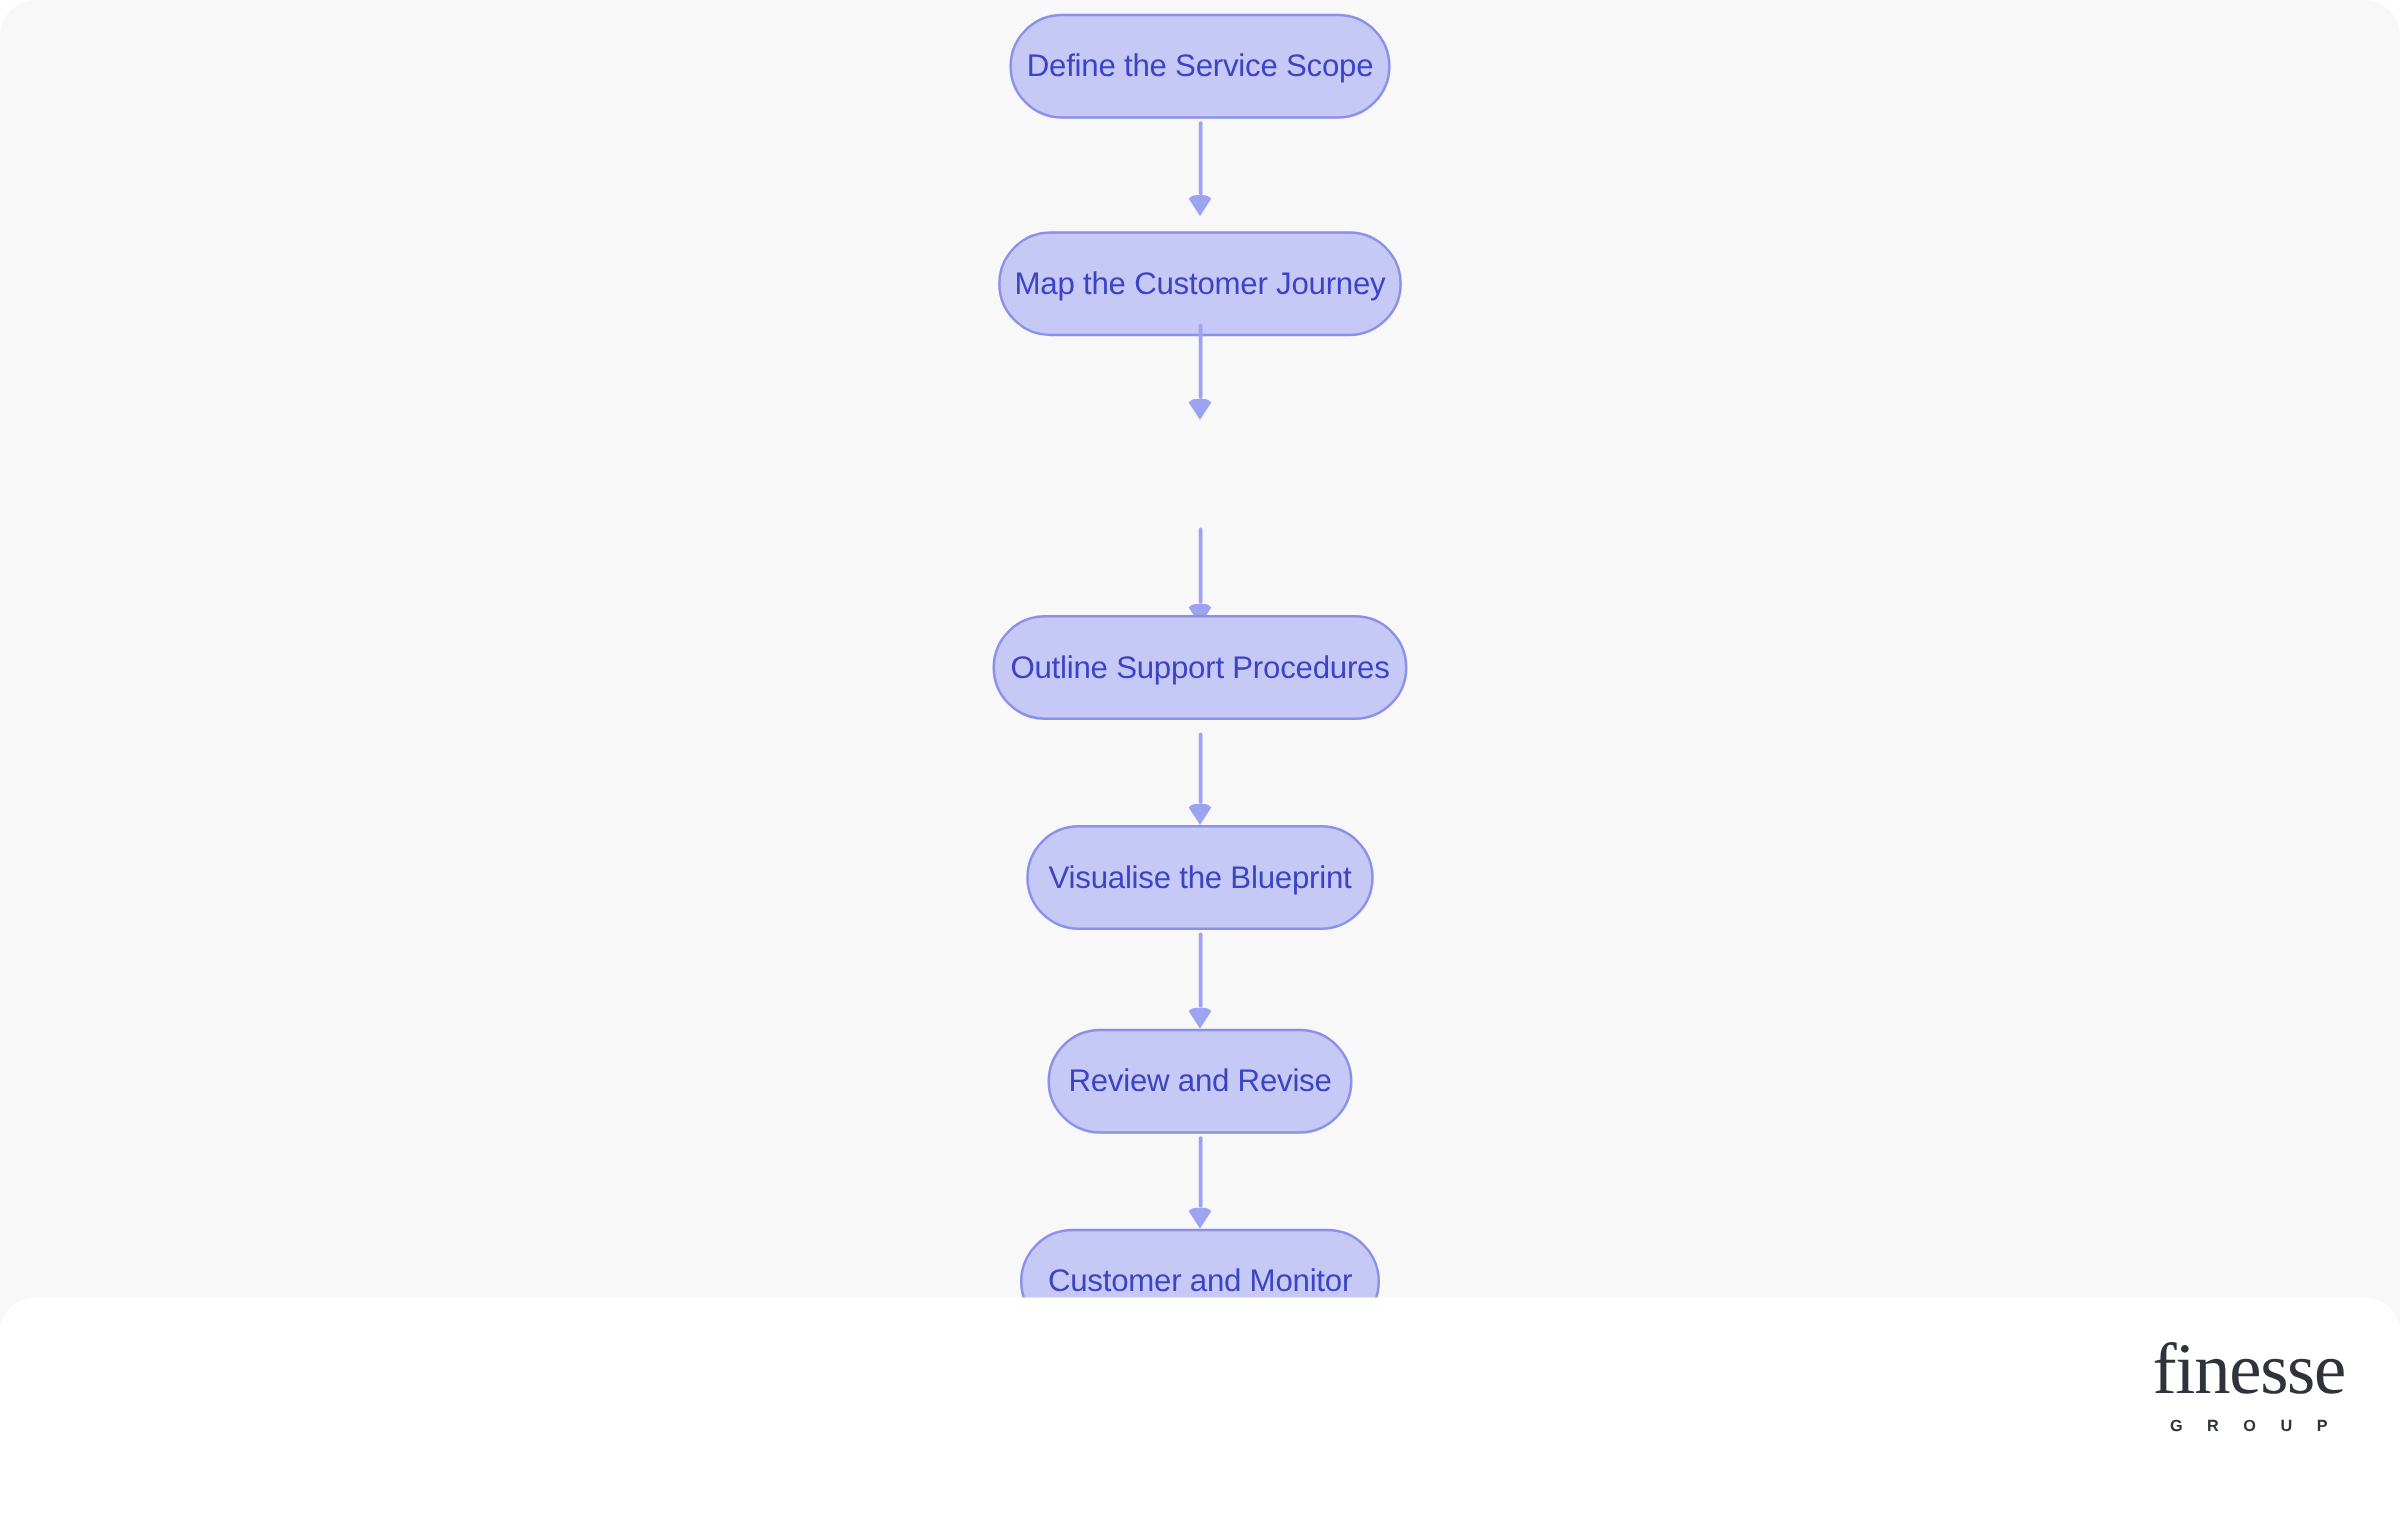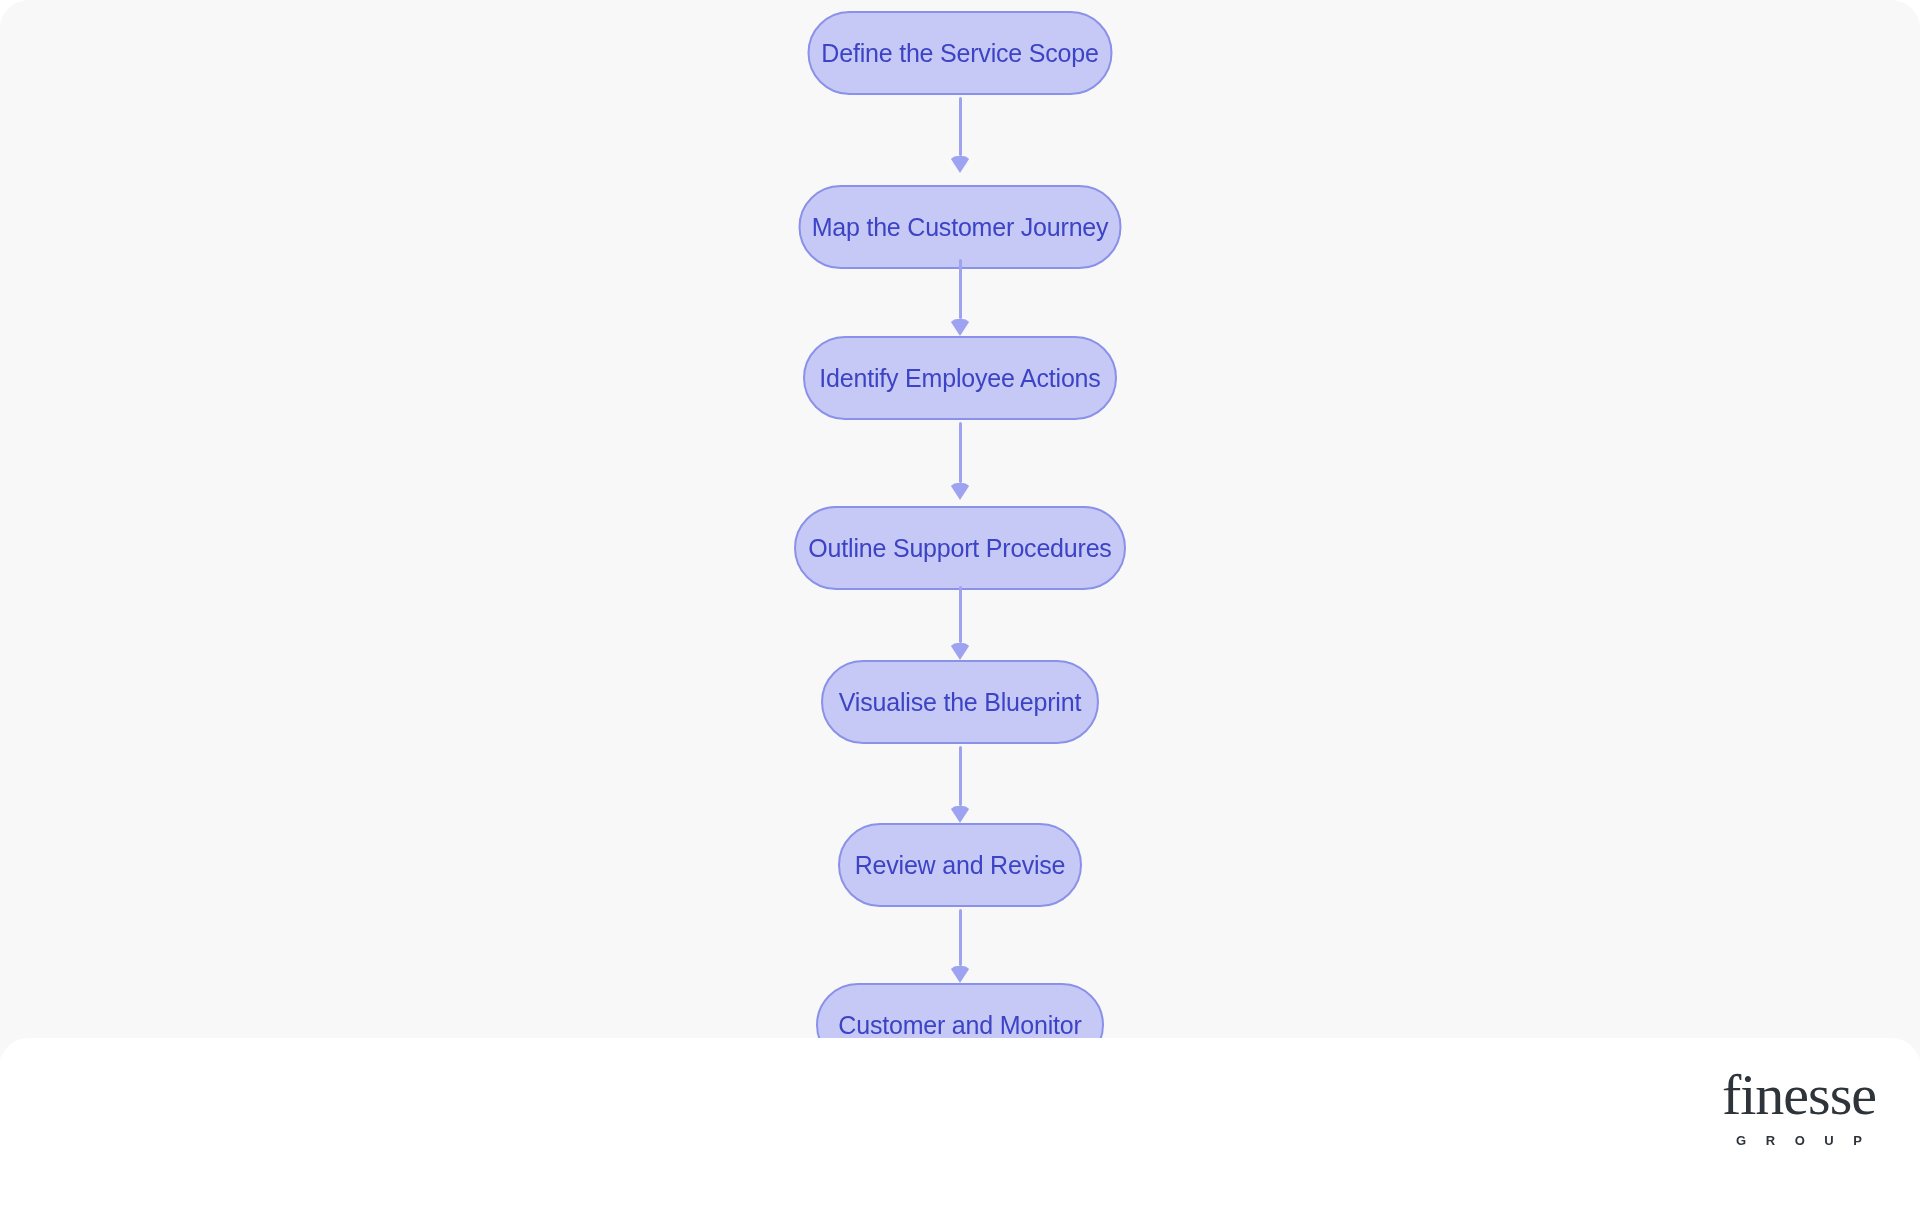--- a/index.html
+++ b/index.html
@@ -113,30 +113,27 @@
 
     <div class="flow-node" style="top:185px; width:323px;align-items:center;">
       <span class="node-label">Map the Customer Journey</span>
     </div>
 
     <div class="arrow" style="top:259px; height:77px;">
       <div class="arrow-line"></div>
       <div class="arrow-head"></div>
     </div>
 
-    <div class="flow-node" style="top:336px; width:314px;">
-      <span class="node-label">Identify Employee Actions</span>
-    </div>
 
     <div class="arrow" style="top:422px; height:78px;">
       <div class="arrow-line"></div>
       <div class="arrow-head"></div>
     </div>
 
-    <div class="flow-node" style="top:506px; width:332px;">
+    <div class="flow-node" style="top:492px; width:332px;">
       <span class="node-label">Outline Support Procedures</span>
     </div>
 
     <div class="arrow" style="top:586px; height:74px;">
       <div class="arrow-line"></div>
       <div class="arrow-head"></div>
     </div>
 
     <div class="flow-node" style="top:660px; width:278px;">
       <span class="node-label">Visualise the Blueprint</span>

